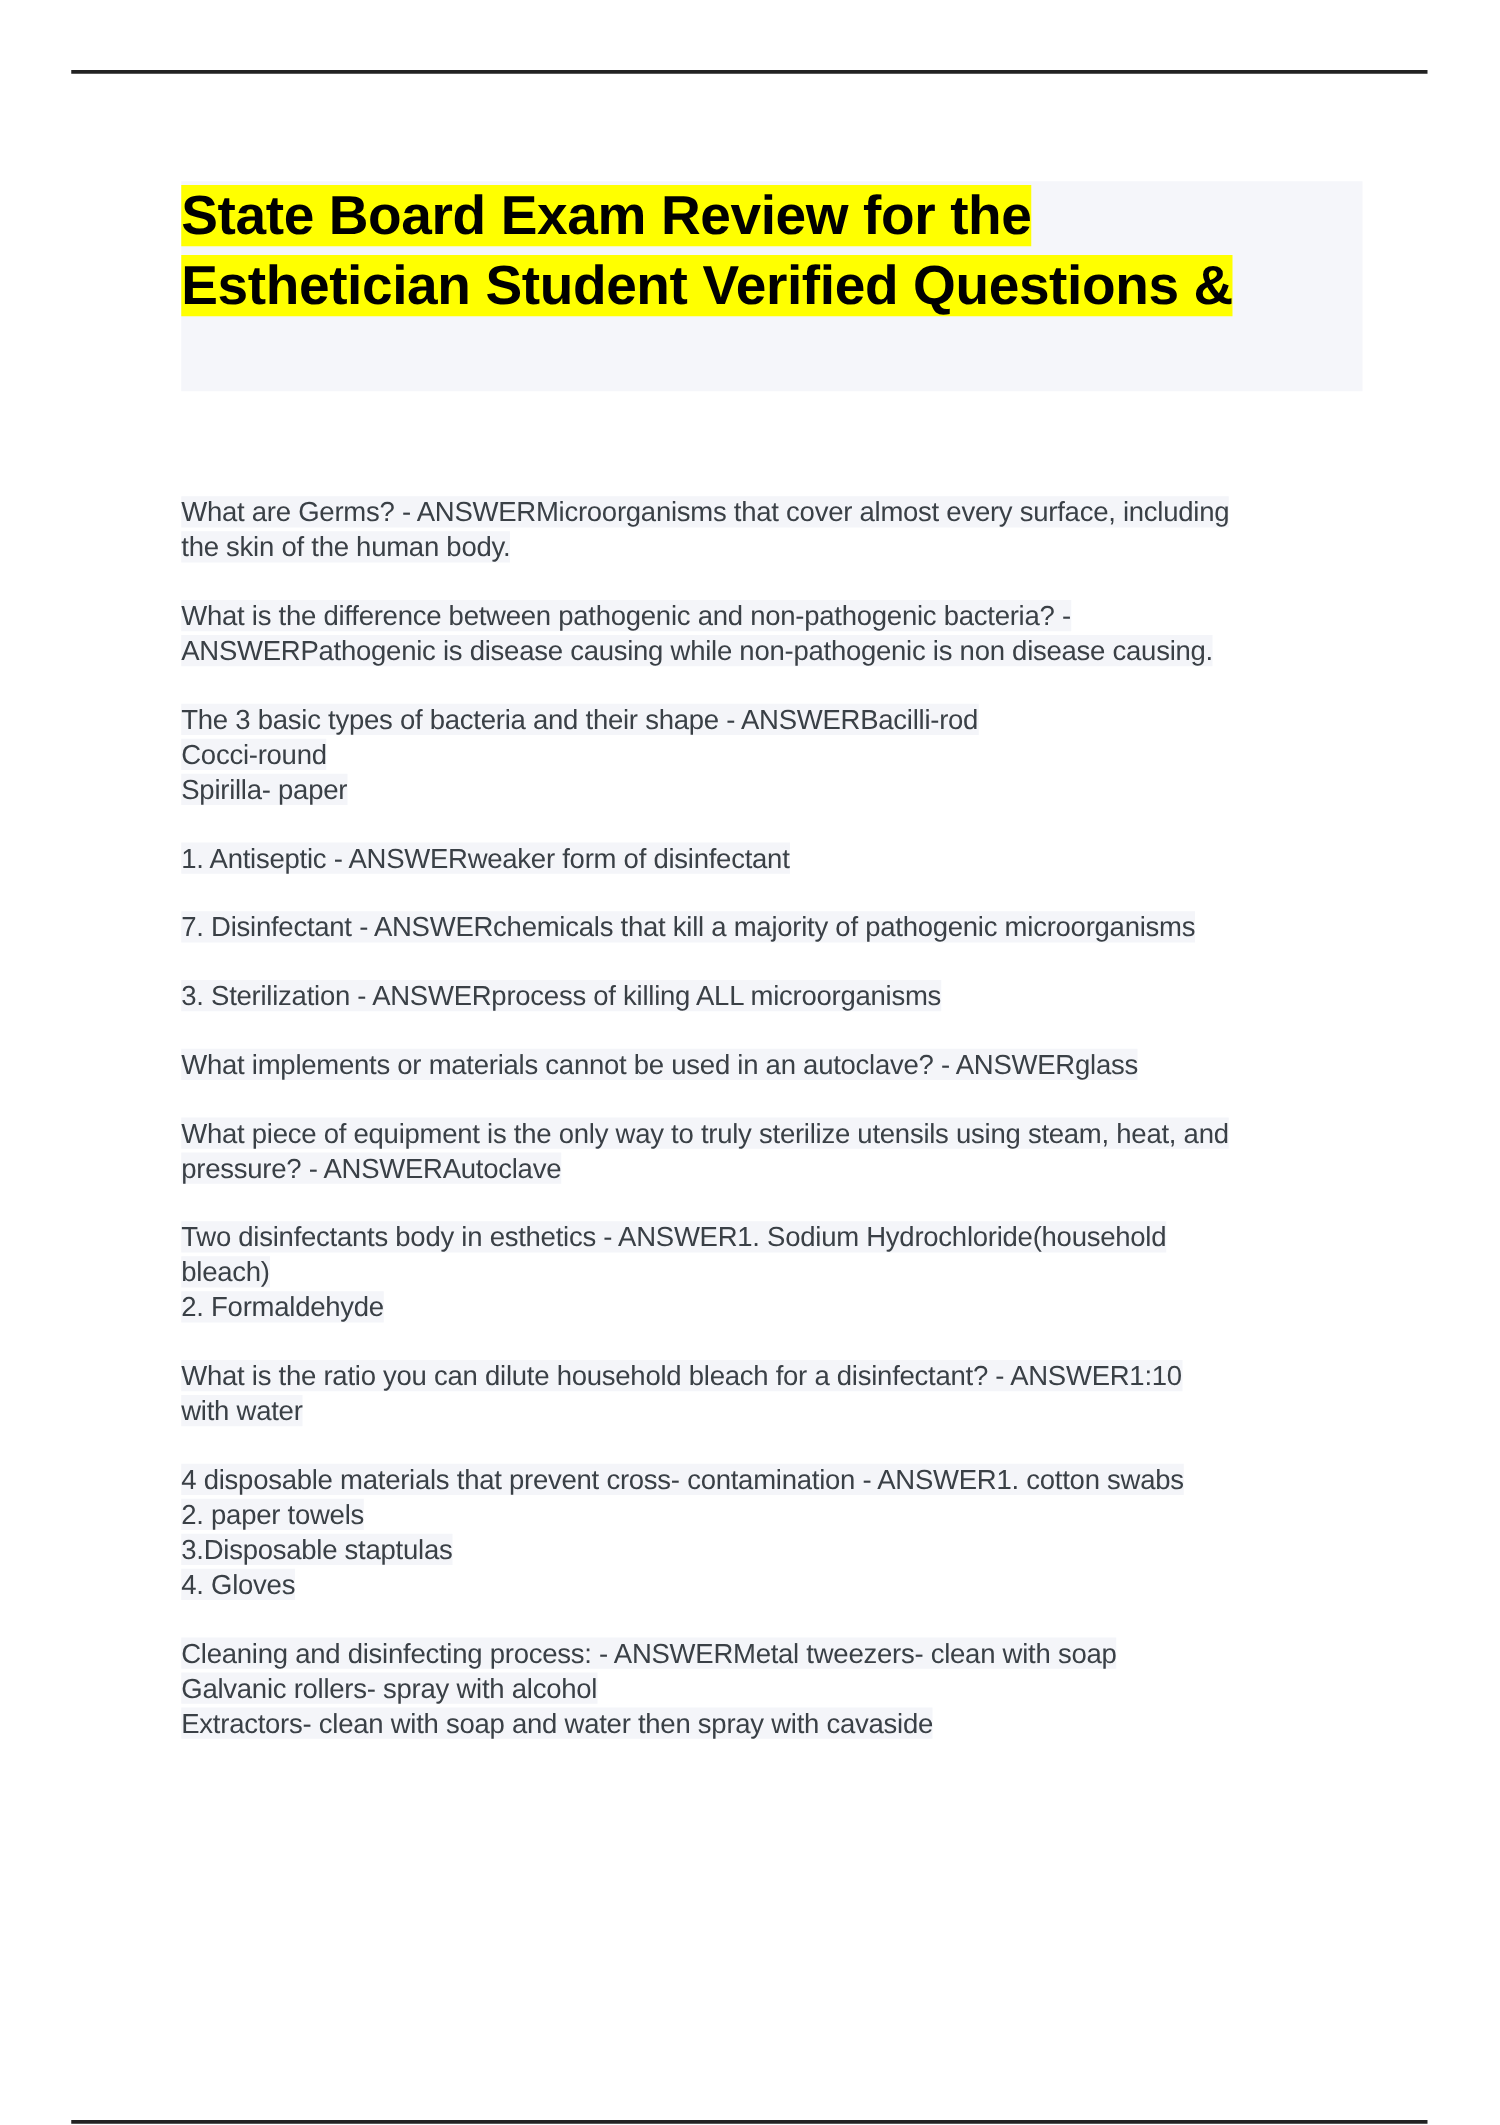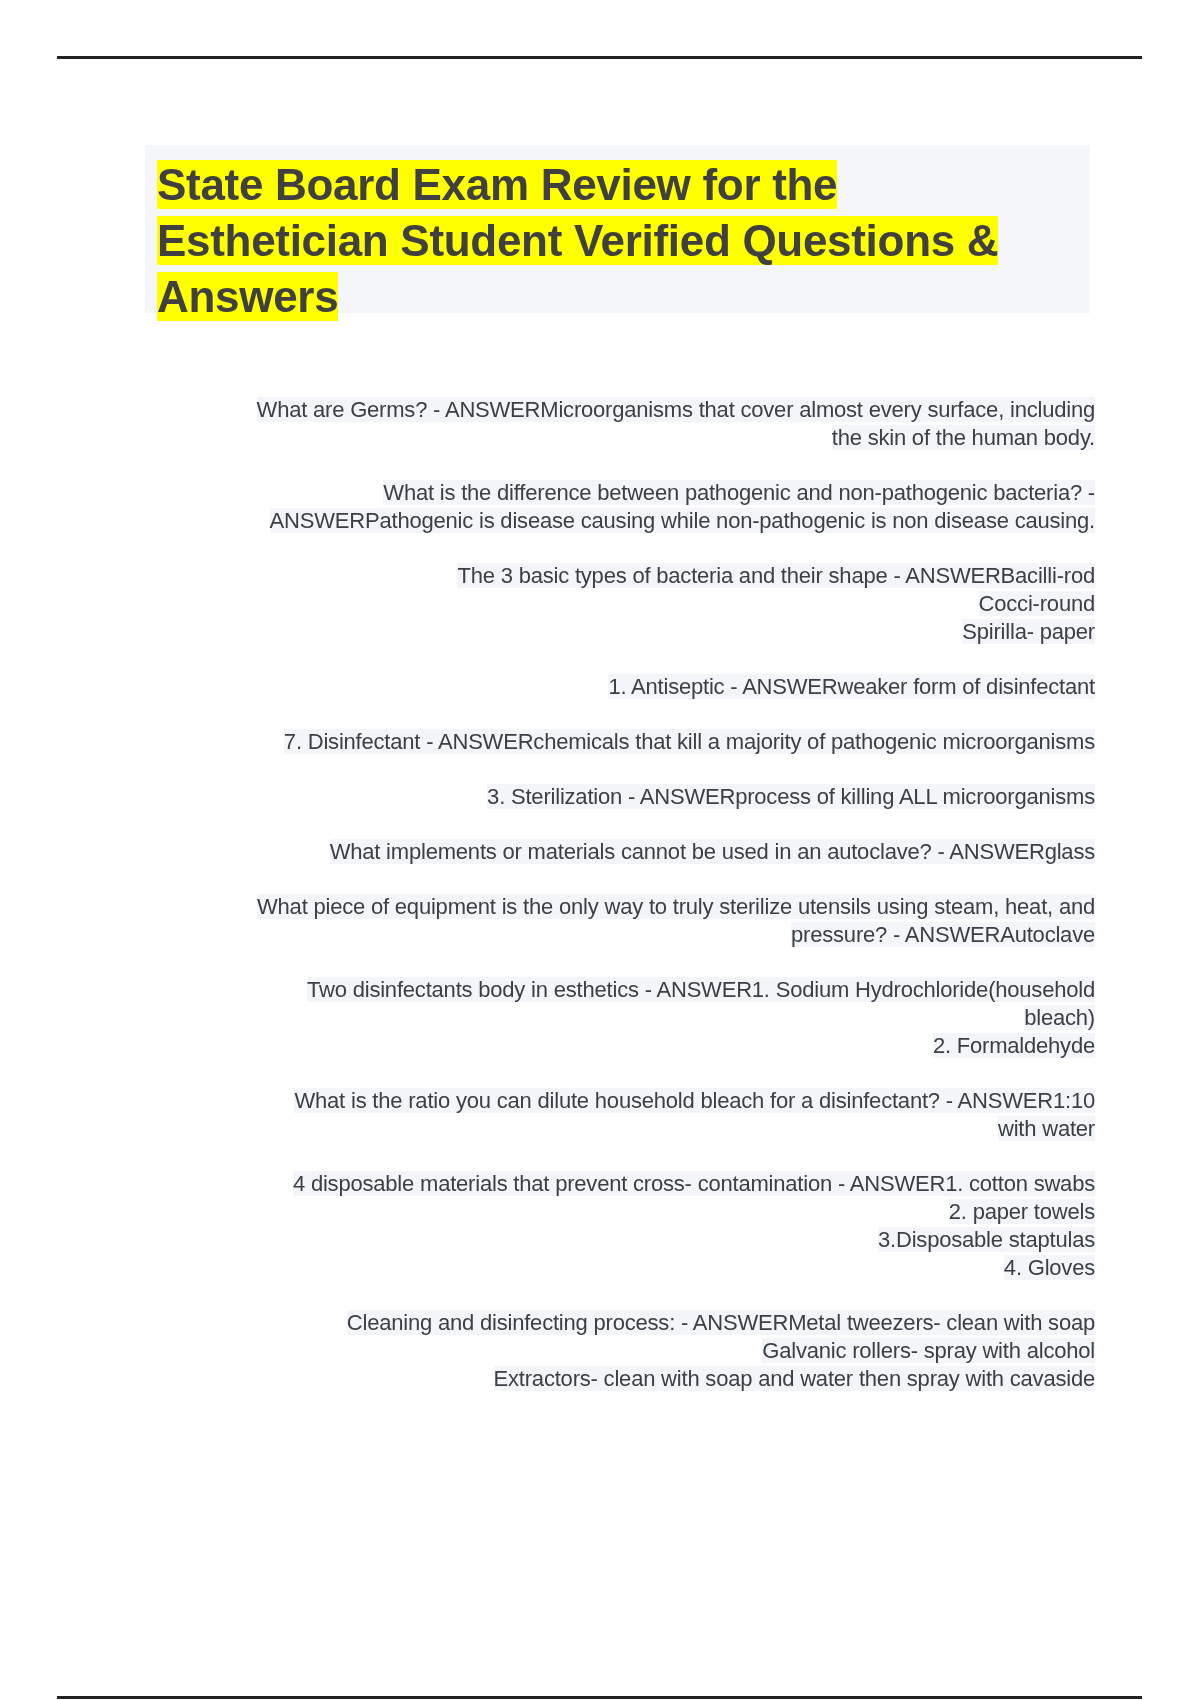--- a/index.html
+++ b/index.html
@@ -3,39 +3,38 @@
 <meta charset="utf-8">
 <style>
   html, body { margin: 0; padding: 0; background: #ffffff; }
   body { width: 1200px; height: 1700px; position: relative; overflow: hidden;
          font-family: "Liberation Sans", sans-serif; color: #333a40; }
   .rule { position: absolute; left: 57px; width: 1085px; height: 3px; background: #222; }
   .rule.top { top: 56px; }
   .rule.bottom { top: 1696px; }
   .title-block { position: absolute; left: 145px; top: 145px; width: 945px; height: 168px;
                  background: #f5f6fa; }
-  .title { margin: 12px; font-weight: bold; font-size: 44px; line-height: 56px; color: #404040;
+  .title { margin: 0; font-weight: bold; font-size: 44px; line-height: 56px; color: #000000;
            letter-spacing: -0.3px; }
   .title span { background: #ffff00; }
   .content { position: absolute; left: 145px; top: 396px; width: 950px; }
   .qa { font-size: 22px; line-height: 28px; color: #3a4046; margin: 0 0 27px 0;
         letter-spacing: -0.2px; }
-  .qa .line { display: block; text-align: right; }
+  .qa .line { display: block; }
   .qa .line span { background: #f4f5f9; }
 </style>
 </head>
 <body>
 
 <div class="rule top"></div>
 
 <div class="title-block">
   <h1 class="title">
     <span>State Board Exam Review for the</span><br>
     <span>Esthetician Student Verified Questions &amp;</span><br>
-    <span>Answers</span>
   </h1>
 </div>
 
 <div class="content">
   <p class="qa">
     <span class="line"><span>What are Germs? - ANSWERMicroorganisms that cover almost every surface, including</span></span>
     <span class="line"><span>the skin of the human body.</span></span>
   </p>
   <p class="qa">
     <span class="line"><span>What is the difference between pathogenic and non-pathogenic bacteria? -</span></span>

